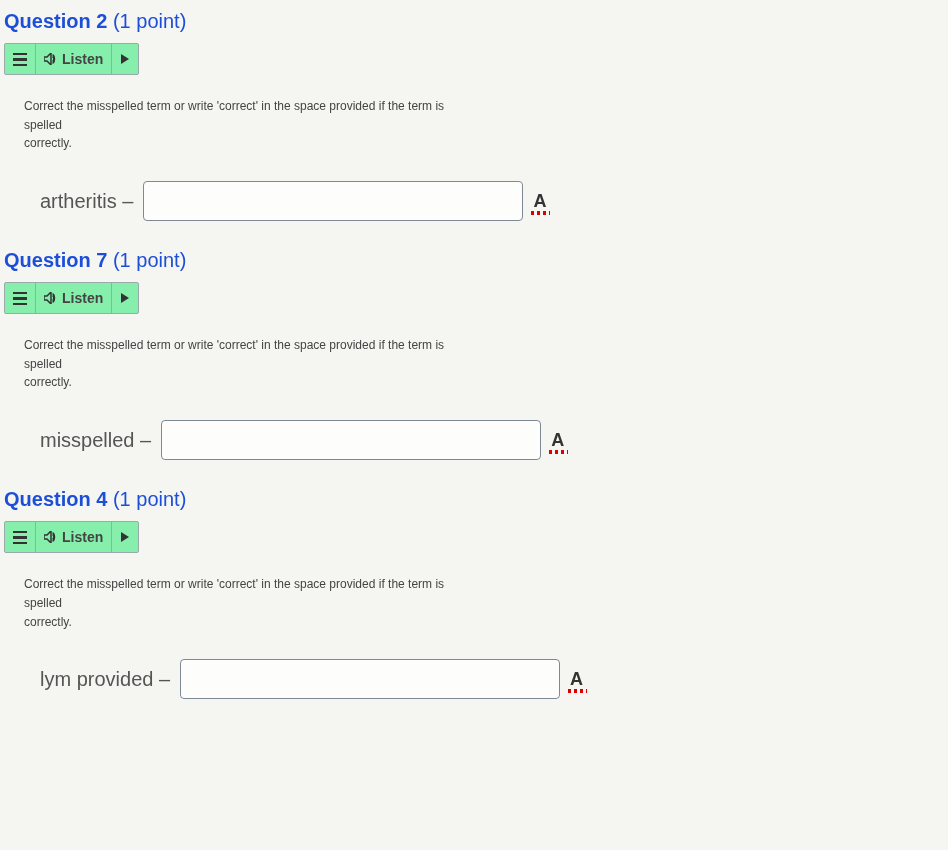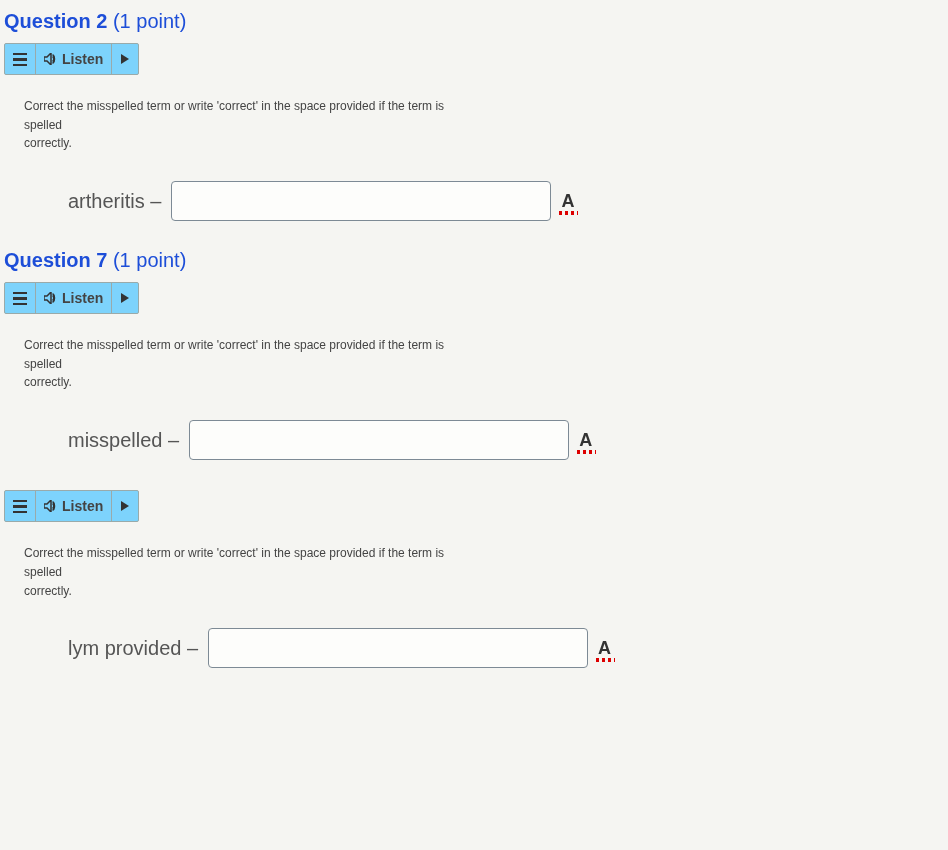--- a/index.html
+++ b/index.html
@@ -24,21 +24,21 @@
     padding-left: 4px;
   }
   .q-header .qnum { font-weight: 700; }
   .q-header .qpts { font-weight: 400; }
   .toolbar {
     display: inline-flex;
     border: 1px solid #9aa;
     border-radius: 2px;
     overflow: hidden;
     margin-left: 4px;
-    background: #7dd3fc;
+    background: #86efac;
     height: 32px;
   }
   .toolbar > div {
     display: flex;
     align-items: center;
     justify-content: center;
     border-right: 1px solid #9aa;
     padding: 0 8px;
     cursor: pointer;
     font-size: 14px;
@@ -67,21 +67,20 @@
   }
   .answer-row {
     display: flex;
     align-items: center;
     margin: 28px 0 0 40px;
     gap: 10px;
   }
   .term-label {
     font-size: 20px;
     color: #555;
-    margin-left: 28px;
   }
   .answer-input {
     width: 380px;
     height: 40px;
     border: 1.5px solid #7d8a95;
     border-radius: 4px;
     background: #fdfdfb;
     font-size: 18px;
     padding: 4px 8px;
   }
@@ -176,20 +175,24 @@
       <div>correctly.</div>
     </div>
     <div class="answer-row">
       <span class="term-label">misspelled –</span>
       <input class="answer-input" type="text" value="" style="">
       <span class="spellcheck-badge">A</span>
     </div>
   </div>
 
   <div class="question-block">
+    <h3 class="q-header">
+      <span class="qnum">Question 4</span>
+      <span class="qpts">(1 point)</span>
+    </h3>
     <div class="toolbar">
       <div>
         <span class="hamburger-lines">
             <span></span>
             <span></span>
             <span></span>
           </span>
       </div>
       <div>
         <svg width="14" height="12" viewBox="0 0 14 12">

